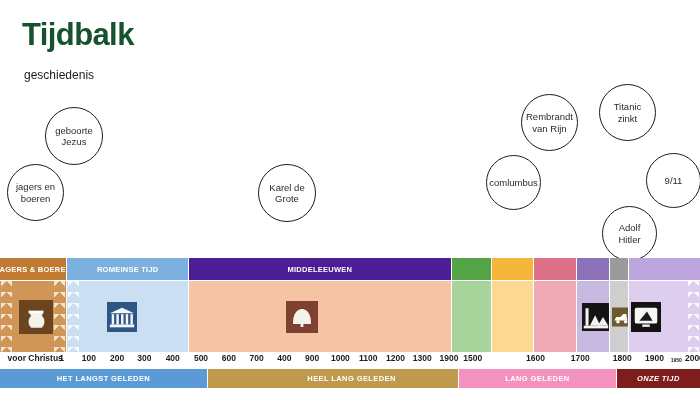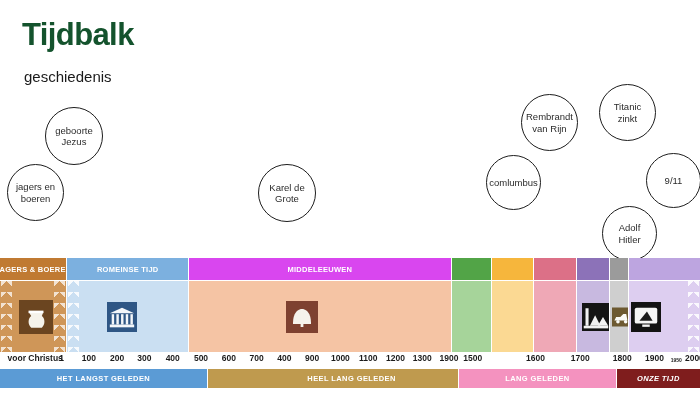--- a/index.html
+++ b/index.html
@@ -24,21 +24,21 @@
     font-size: 31px;
     font-weight: bold;
     letter-spacing: -0.6px;
     line-height: 1;
     color: #14532d;
   }
   #page-subtitle {
     position: absolute;
     left: 24px;
     top: 68px;
-    font-size: 15px;
+    font-size: 12px;
     font-weight: normal;
     color: #1a1a1a;
   }
 
   
   .bubble {
     position: absolute;
     border: 1.4px solid #1d1d1d;
     border-radius: 50%;
     background: transparent;
@@ -207,21 +207,21 @@
   </div>
 
 <div id="timeline">
   <div class="tl-row" id="tl-header-row">
       <div class="tl-seg" style="width: 10.6%; background: rgb(192, 122, 50);">
         <span class="tl-seg-label">JAGERS &amp; BOEREN</span>
       </div>
       <div class="tl-seg" style="width: 19.1%; background: rgb(124, 176, 223);">
         <span class="tl-seg-label">ROMEINSE TIJD</span>
       </div>
-      <div class="tl-seg" style="width: 41.3%; background: #d946ef;">
+      <div class="tl-seg" style="width: 41.3%; background: #4c1d95;">
         <span class="tl-seg-label">MIDDELEEUWEN</span>
       </div>
       <div class="tl-seg" style="width: 6.4%; background: rgb(82, 164, 71);"></div>
       <div class="tl-seg" style="width: 6.6%; background: rgb(246, 182, 60);"></div>
       <div class="tl-seg" style="width: 6.6%; background: rgb(220, 112, 135);"></div>
       <div class="tl-seg" style="width: 5.3%; background: rgb(140, 114, 184);"></div>
       <div class="tl-seg" style="width: 2.9%; background: rgb(155, 155, 155);"></div>
       <div class="tl-seg" style="width: 11.2%; background: rgb(189, 165, 224);"></div>
     </div>
   <div class="tl-row" id="tl-body-row">

